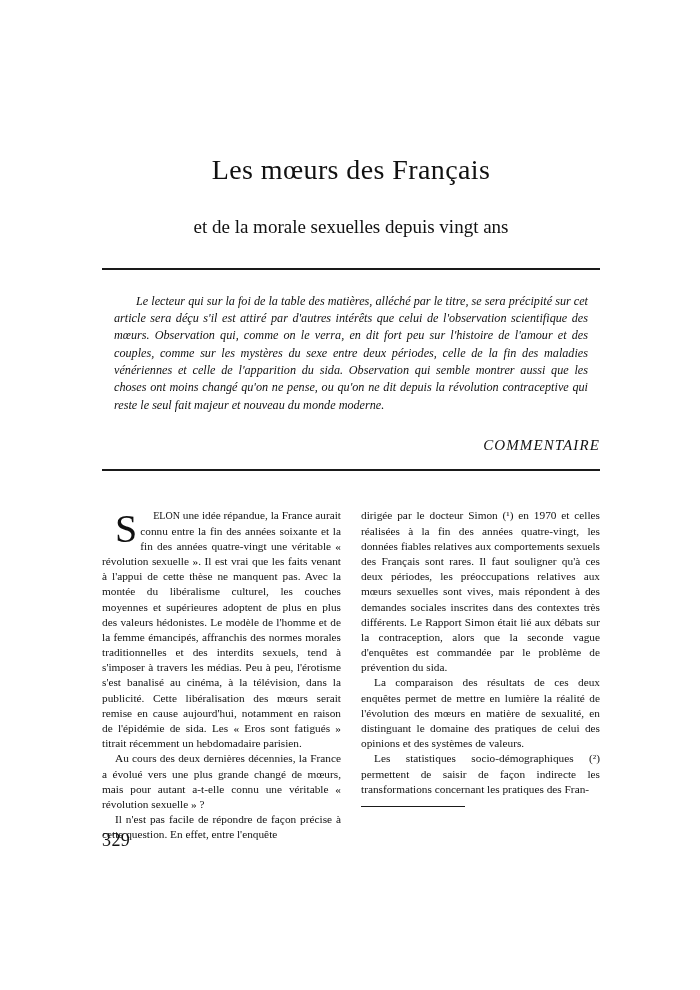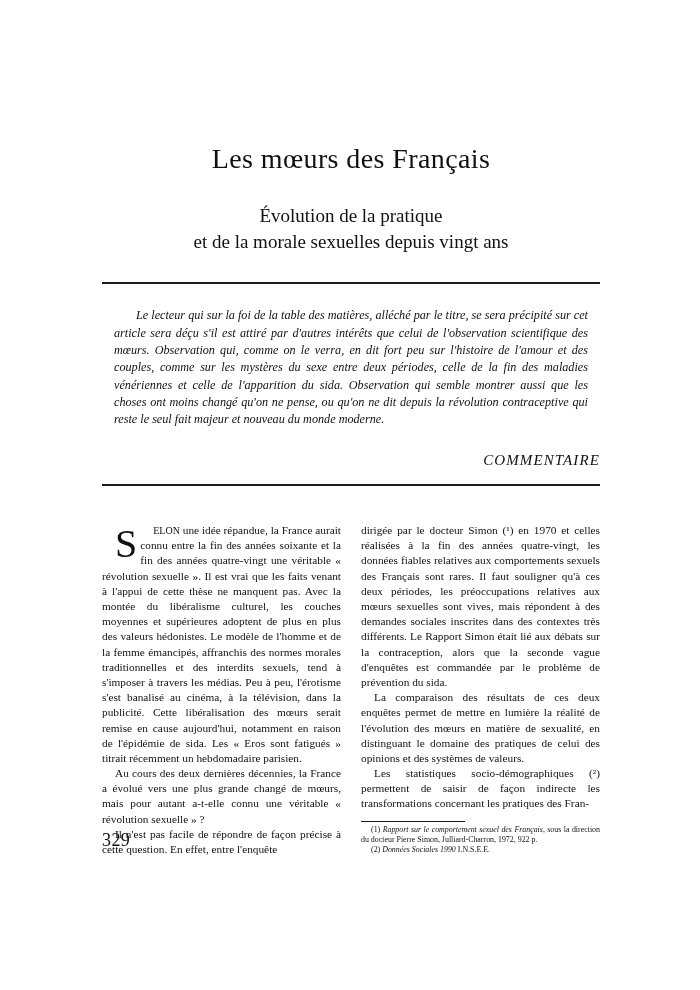--- a/index.html
+++ b/index.html
@@ -14,21 +14,21 @@
   #page {
     position: relative;
     width: 700px;
     height: 990px;
     background: #ffffff;
     overflow: hidden;
   }
   .content {
     position: absolute;
     left: 102px;
-    top: 1px;
+    top: 12px;
     width: 498px;
   }
 
   
   .title {
     text-align: center;
     font-size: 28px;
     font-weight: normal;
     letter-spacing: 0.4px;
     margin: 0;
@@ -153,21 +153,20 @@
 </head>
 <body>
 
 <div id="page">
 
   <div class="content">
 
     <h1 class="title">Les mœurs des Français</h1>
 
     <h2 class="subtitle">
-      <span class="sub-line">Évolution de la pratique</span>
       <span class="sub-line">et de la morale sexuelles depuis vingt ans</span>
     </h2>
 
 
     <hr class="rule rule-top">
 
     <div class="abstract">
       <p>Le lecteur qui sur la foi de la table des matières, alléché par le titre, se sera précipité sur cet article sera déçu s'il est attiré par d'autres intérêts que celui de l'observation scientifique des mœurs. Observation qui, comme on le verra, en dit fort peu sur l'histoire de l'amour et des couples, comme sur les mystères du sexe entre deux périodes, celle de la fin des maladies vénériennes et celle de l'apparition du sida. Observation qui semble montrer aussi que les choses ont moins changé qu'on ne pense, ou qu'on ne dit depuis la révolution contraceptive qui reste le seul fait majeur et nouveau du monde moderne.</p>
       <span class="commentaire">COMMENTAIRE</span>
     </div>
@@ -182,24 +181,20 @@
         <p>Il n'est pas facile de répondre de façon précise à cette question. En effet, entre l'enquête</p>
       </div>
 
       <div class="col">
         <p class="no-indent">dirigée par le docteur Simon (¹) en 1970 et celles réalisées à la fin des années quatre-vingt, les données fiables relatives aux comportements sexuels des Français sont rares. Il faut souligner qu'à ces deux périodes, les préoccupations relatives aux mœurs sexuelles sont vives, mais répondent à des demandes sociales inscrites dans des contextes très différents. Le Rapport Simon était lié aux débats sur la contraception, alors que la seconde vague d'enquêtes est commandée par le problème de prévention du sida.</p>
         <p>La comparaison des résultats de ces deux enquêtes permet de mettre en lumière la réalité de l'évolution des mœurs en matière de sexualité, en distinguant le domaine des pratiques de celui des opinions et des systèmes de valeurs.</p>
         <p>Les statistiques socio-démographiques (²) permettent de saisir de façon indirecte les transformations concernant les pratiques des Fran-</p>
 
         <hr class="footnote-sep">
 
-        <div class="footnotes">
-          <p><span>(1) </span><i>Rapport sur le comportement sexuel des Français</i><span>, sous la direction du docteur Pierre Simon, Julliard-Charron, 1972, 922 p.</span></p>
-          <p><span>(2) </span><i>Données Sociales 1990</i><span> I.N.S.E.E.</span></p>
-        </div>
       </div>
 
     </div>
   </div>
 
   <div class="folio">329</div>
 
 </div>
 
 </body></html>

